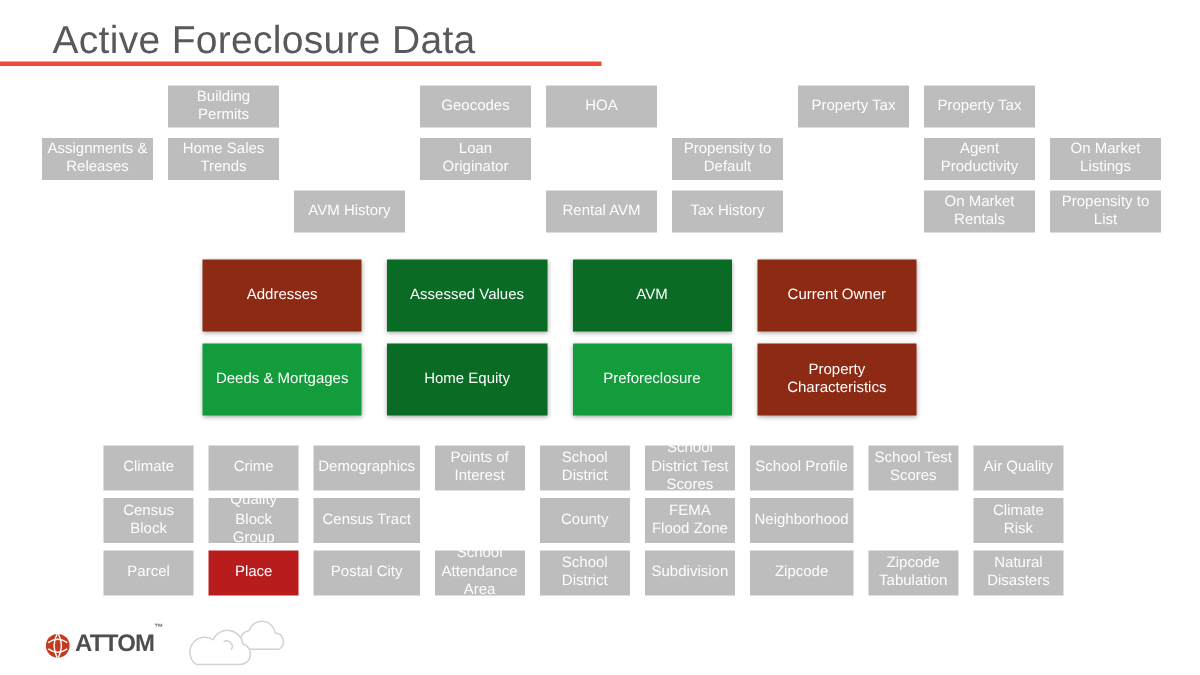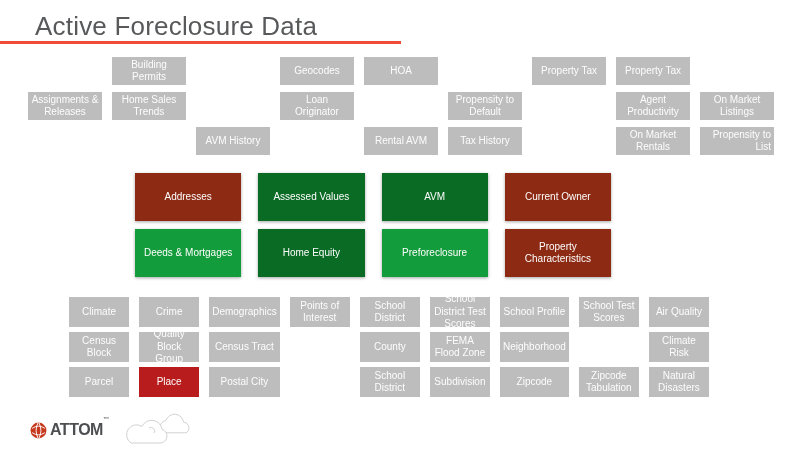--- a/index.html
+++ b/index.html
@@ -77,21 +77,21 @@
       <div class="box" style="grid-area: 2 / 1; background: rgb(189, 189, 189);">Assignments &amp; Releases</div>
       <div class="box" style="grid-area: 2 / 4; background: rgb(189, 189, 189);">Loan Originator</div>
       <div class="box" style="grid-area: 2 / 2; background: rgb(189, 189, 189);">Home Sales Trends</div>
       <div class="box" style="grid-area: 2 / 6; background: rgb(189, 189, 189);">Propensity to Default</div>
       <div class="box" style="grid-area: 2 / 8; background: rgb(189, 189, 189);">Agent Productivity</div>
       <div class="box" style="grid-area: 2 / 9; background: rgb(189, 189, 189);">On Market Listings</div>
       <div class="box" style="grid-area: 3 / 3; background: rgb(189, 189, 189);">AVM History</div>
       <div class="box" style="grid-area: 3 / 5; background: rgb(189, 189, 189);">Rental AVM</div>
       <div class="box" style="grid-area: 3 / 6; background: rgb(189, 189, 189);">Tax History</div>
       <div class="box" style="grid-area: 3 / 8; background: rgb(189, 189, 189);">On Market Rentals</div>
-      <div class="box" style="grid-area: 3 / 9; background: rgb(189, 189, 189); text-align: right;">Propensity to List</div>
+      <div class="box" style="grid-area: 3 / 9; background: rgb(189, 189, 189);">Propensity to List</div>
     </div>
   <div class="grid mid-grid" id="mid-grid">
       <div class="box" style="grid-area: 1 / 1; background: rgb(141, 42, 19);">Addresses</div>
       <div class="box" style="grid-area: 1 / 2; background: rgb(10, 107, 37);">Assessed Values</div>
       <div class="box" style="grid-area: 1 / 3; background: rgb(10, 107, 37);">AVM</div>
       <div class="box" style="grid-area: 1 / 4; background: rgb(141, 42, 19);">Current Owner</div>
       <div class="box" style="grid-area: 2 / 1; background: rgb(19, 156, 59); text-align: right;">Deeds &amp; Mortgages</div>
       <div class="box" style="grid-area: 2 / 2; background: rgb(10, 107, 37);">Home Equity</div>
       <div class="box" style="grid-area: 2 / 3; background: rgb(19, 156, 59);">Preforeclosure</div>
       <div class="box" style="grid-area: 2 / 4; background: rgb(141, 42, 19);">Property Characteristics</div>
@@ -109,20 +109,21 @@
       <div class="box" style="grid-area: 2 / 1; background: rgb(189, 189, 189);">Census Block</div>
       <div class="box" style="grid-area: 2 / 2; background: rgb(189, 189, 189);">Quality Block Group</div>
       <div class="box" style="grid-area: 2 / 3; background: rgb(189, 189, 189);">Census Tract</div>
       <div class="box" style="grid-area: 2 / 5; background: rgb(189, 189, 189);">County</div>
       <div class="box" style="grid-area: 2 / 6; background: rgb(189, 189, 189);">FEMA Flood Zone</div>
       <div class="box" style="grid-area: 2 / 7; background: rgb(189, 189, 189);">Neighborhood</div>
       <div class="box" style="grid-area: 2 / 9; background: rgb(189, 189, 189);">Climate Risk</div>
       <div class="box" style="grid-area: 3 / 1; background: rgb(189, 189, 189);">Parcel</div>
       <div class="box" style="grid-area: 3 / 2; background: #b91c1c;">Place</div>
       <div class="box" style="grid-area: 3 / 3; background: rgb(189, 189, 189);">Postal City</div>
+      <div class="box" style="grid-area: 3 / 4; background: rgb(189, 189, 189);">School Attendance Area</div>
       <div class="box" style="grid-area: 3 / 5; background: rgb(189, 189, 189);">School District</div>
       <div class="box" style="grid-area: 3 / 6; background: rgb(189, 189, 189);">Subdivision</div>
       <div class="box" style="grid-area: 3 / 7; background: rgb(189, 189, 189);">Zipcode</div>
       <div class="box" style="grid-area: 3 / 8; background: rgb(189, 189, 189);">Zipcode Tabulation</div>
       <div class="box" style="grid-area: 3 / 9; background: rgb(189, 189, 189);">Natural Disasters</div>
     </div>
 
   <div class="footer">
     <div class="logo">
       <span>

